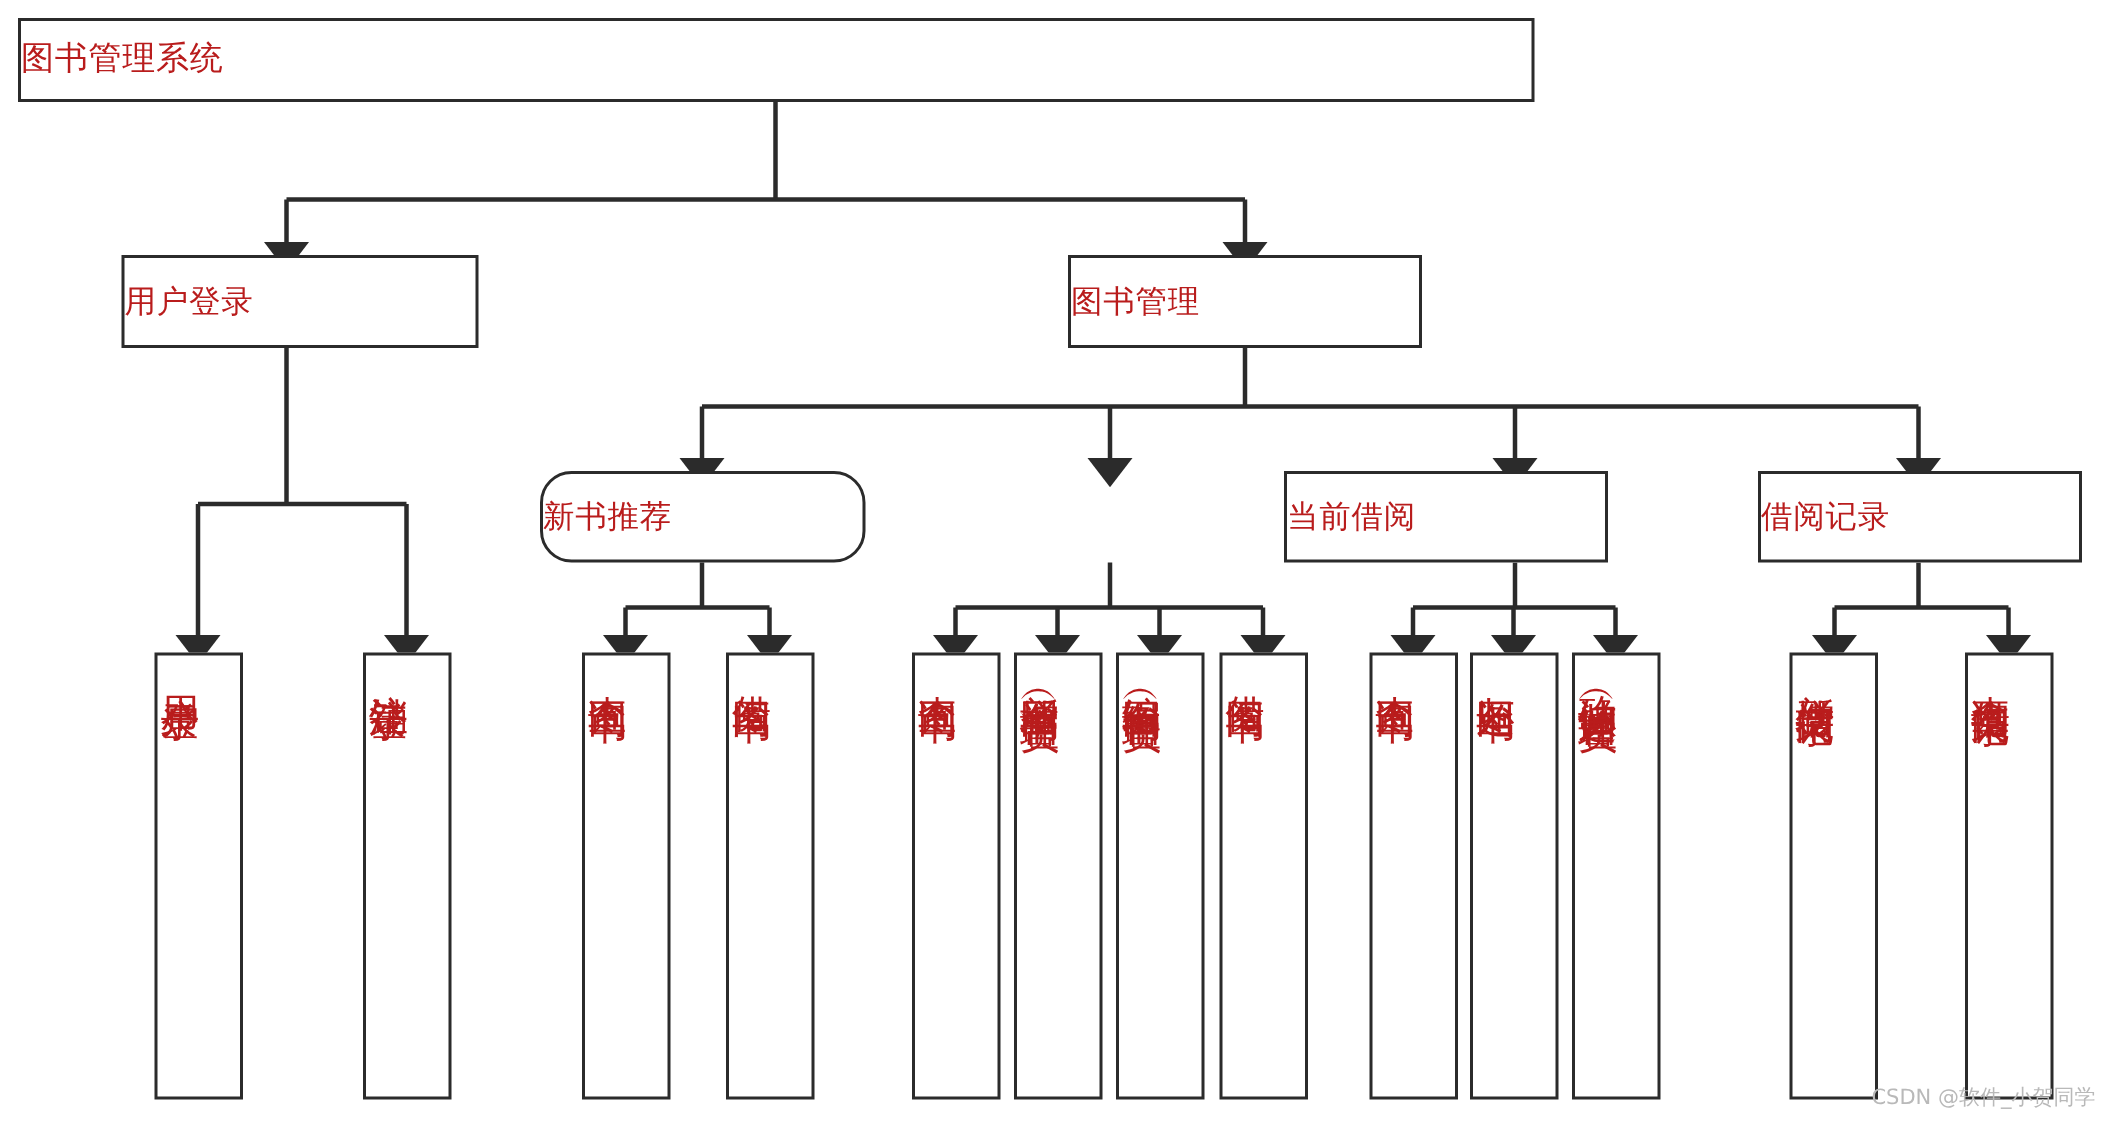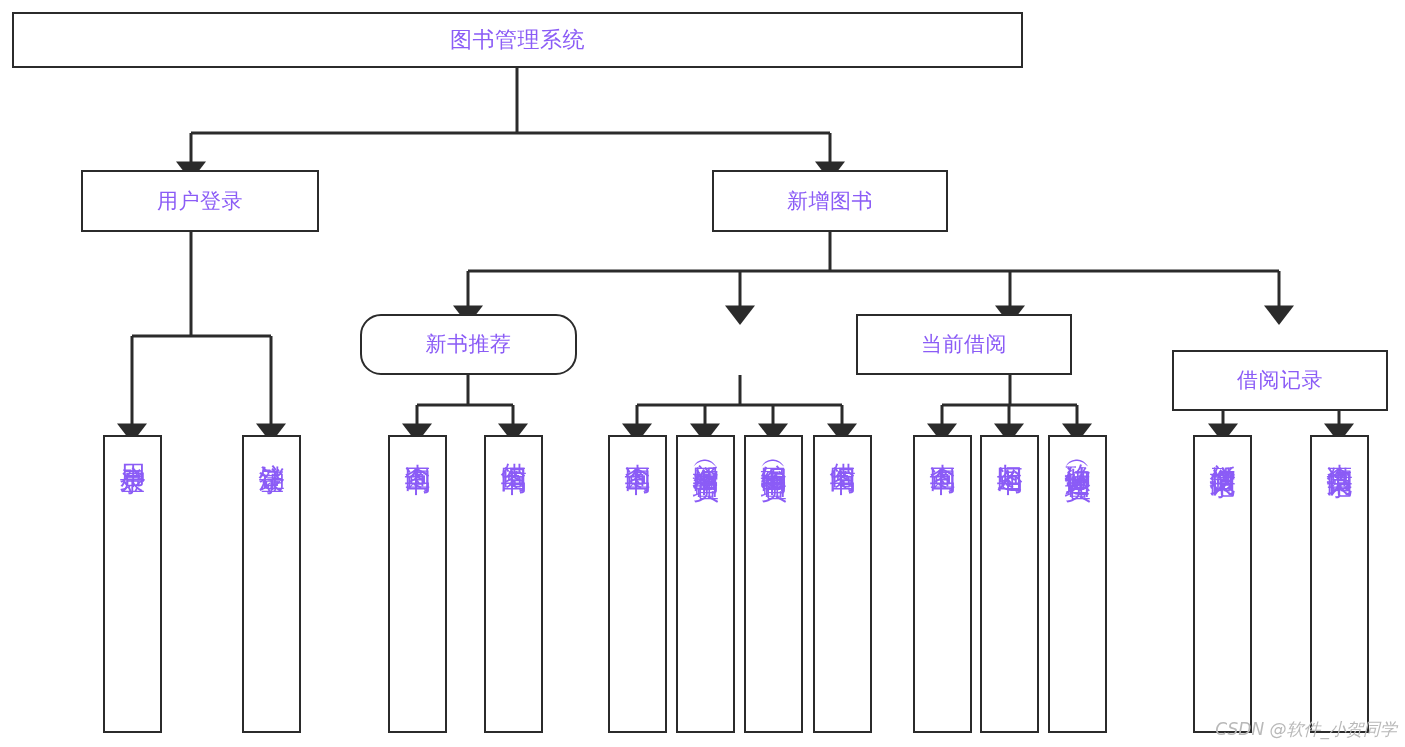--- a/index.html
+++ b/index.html
@@ -25,22 +25,21 @@
     width: 1405px;
     height: 747px;
   }
   .node {
     position: absolute;
     box-sizing: border-box;
     border: 2px solid #2b2b2b;
     background: #ffffff;
     display: flex;
     align-items: center;
-    justify-content: center;
-    color: #8b5cf6;
+    color: #b91c1c;
   }
   .node-label {
     display: block;
     text-align: center;
     line-height: 1.18;
     white-space: nowrap;
   }
   
   .node.h .node-label {
     font-size: 21px;
@@ -64,25 +63,24 @@
     height: auto;
     max-height: 282px;
   }
   .node.v.tall .node-label {
     max-height: 278px;
   }
   #watermark {
     position: absolute;
     right: 8px;
     bottom: 6px;
-    font-size: 17px;
+    font-size: 14px;
     color: #b9b9b9;
     white-space: nowrap;
     pointer-events: none;
-    font-style: italic;
   }
 </style>
 </head>
 <body>
 
 <div id="diagram-root">
 
   <svg id="diagram-svg" viewBox="0 0 1405 747">
     <defs>
       <marker id="arrowhead" markerWidth="12" markerHeight="12" refX="2.2" refY="5" orient="auto" markerUnits="strokeWidth">
@@ -134,30 +132,30 @@
   </svg>
 
   <div class="node h" id="node-root" style="left:12px; top:12px; width:1011px; height:56px;">
     <span class="node-label">图书管理系统</span>
   </div>
 
   <div class="node h" style="left:81px; top:170px; width:238px; height:62px;">
     <span class="node-label">用户登录</span>
   </div>
   <div class="node h" style="left:712px; top:170px; width:236px; height:62px;">
-    <span class="node-label">新增图书</span>
+    <span class="node-label">图书管理</span>
   </div>
 
   <div class="node h" style="left:360px; top:314px; width:217px; height:61px;border-radius:21px;">
     <span class="node-label">新书推荐</span>
   </div>
   <div class="node h" style="left:856px; top:314px; width:216px; height:61px;">
     <span class="node-label">当前借阅</span>
   </div>
-  <div class="node h" style="left:1172px; top:314px; width:216px; height:61px;margin-top:36px;">
+  <div class="node h" style="left:1172px; top:314px; width:216px; height:61px;">
     <span class="node-label">借阅记录</span>
   </div>
 
   <div class="node v" style="left:103px; top:435px; width:59px; height:298px;">
     <span class="node-label">用户登录</span>
   </div>
   <div class="node v" style="left:242px; top:435px; width:59px; height:298px;">
     <span class="node-label">注销登录</span>
   </div>
 

